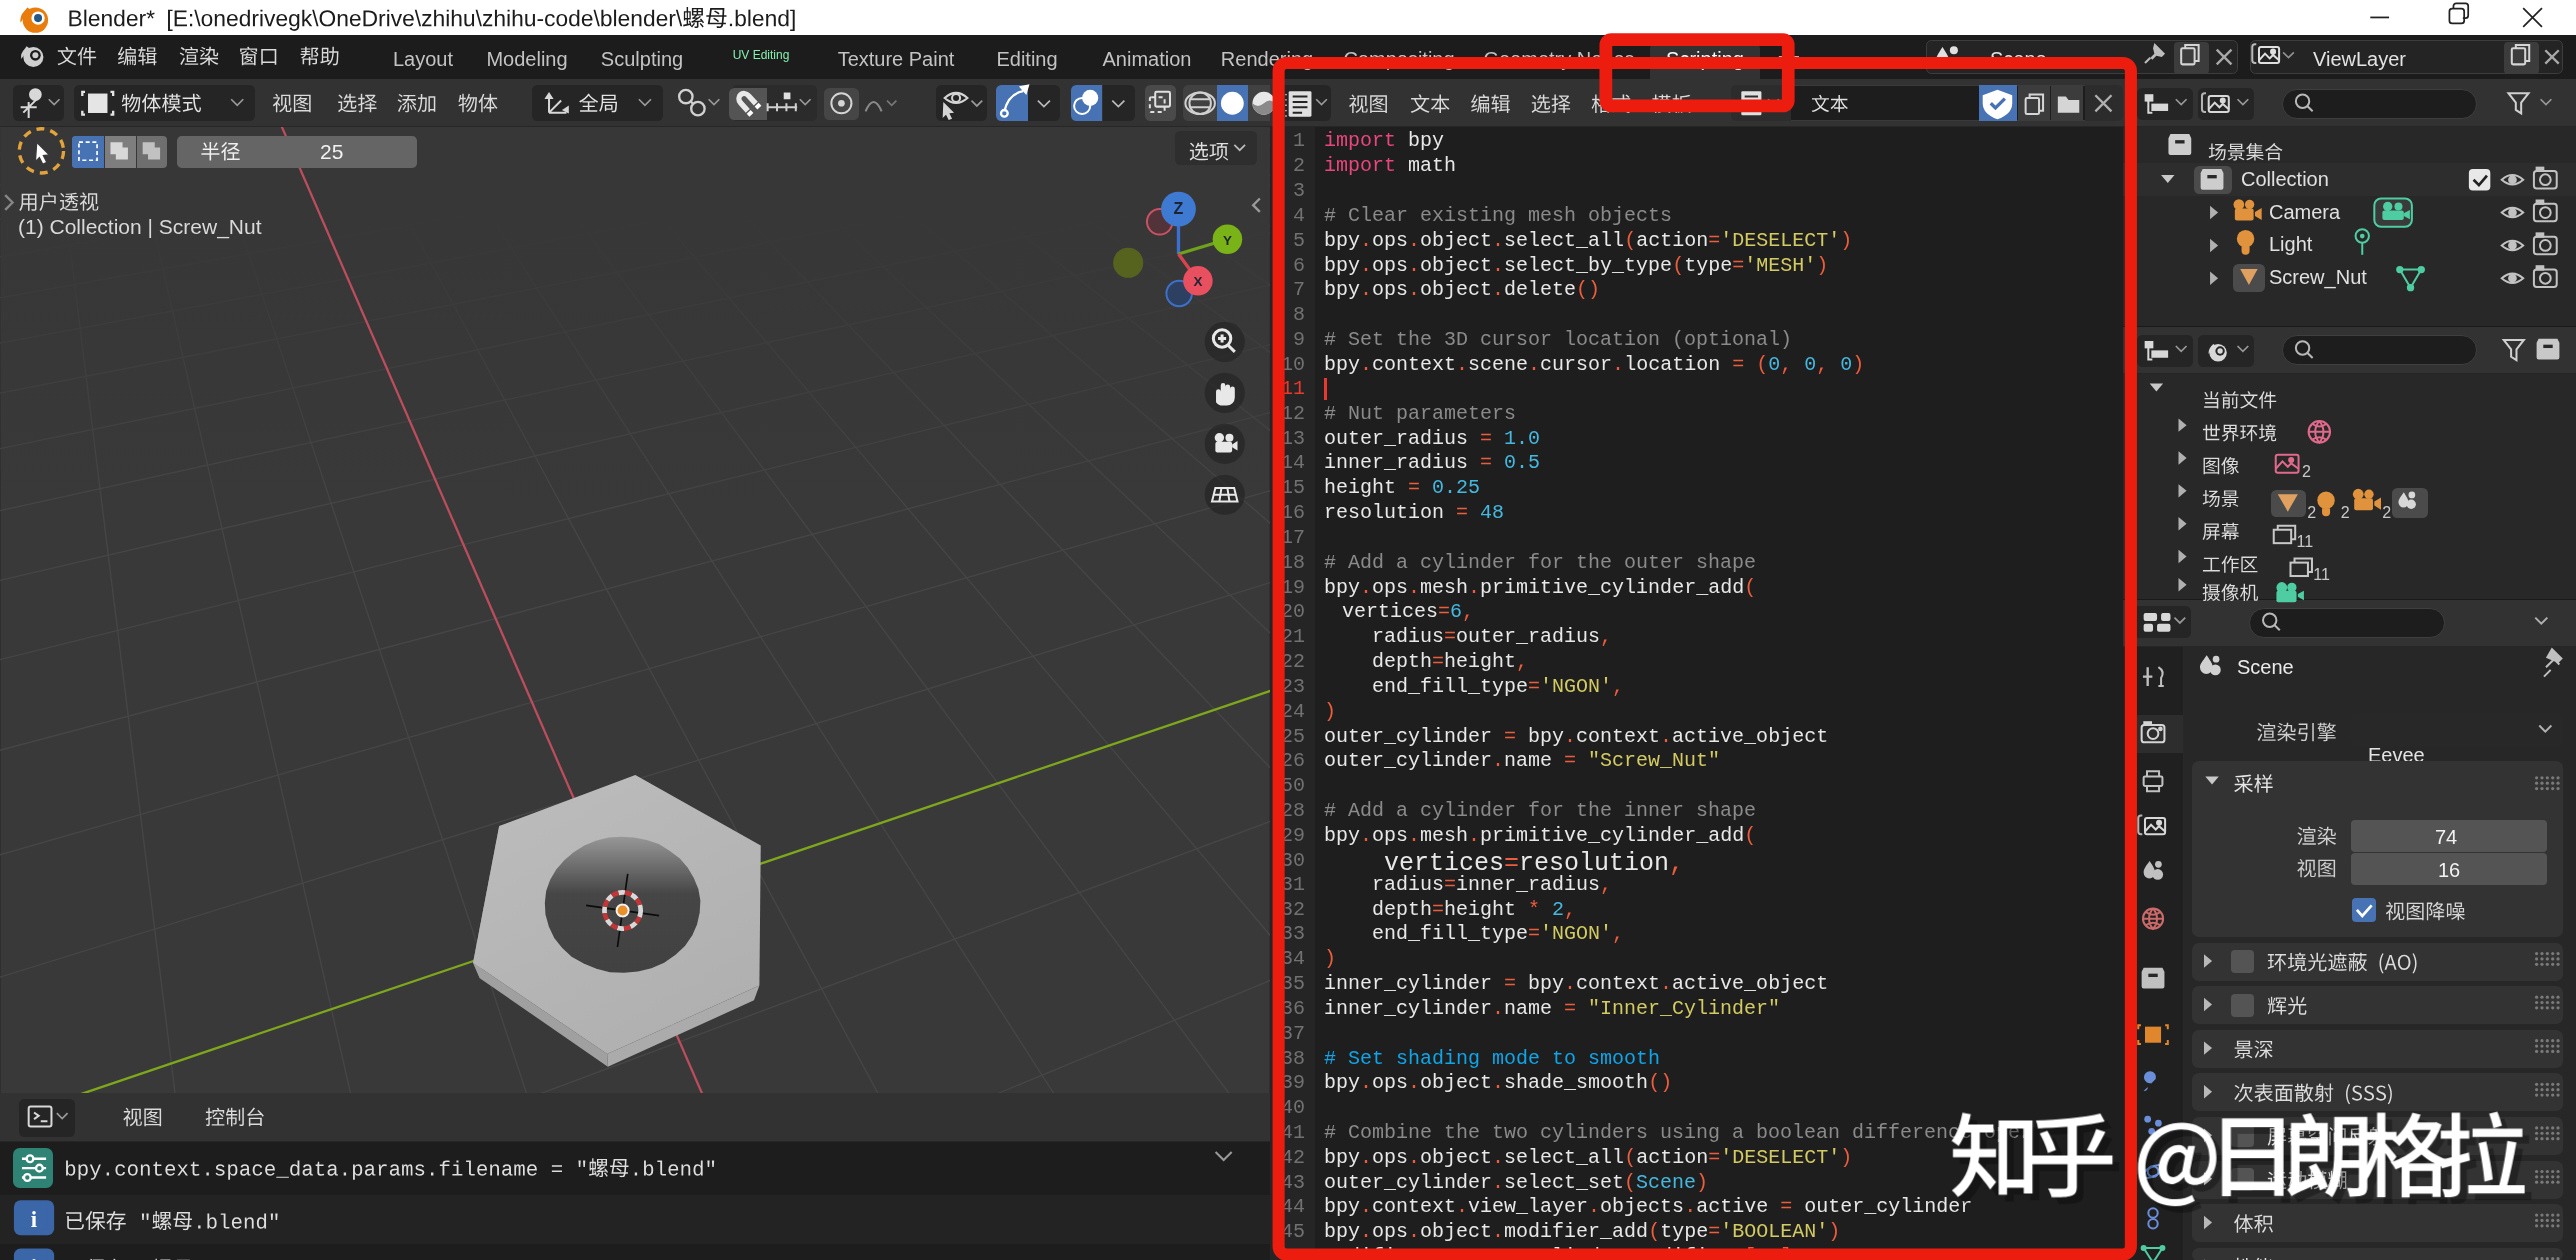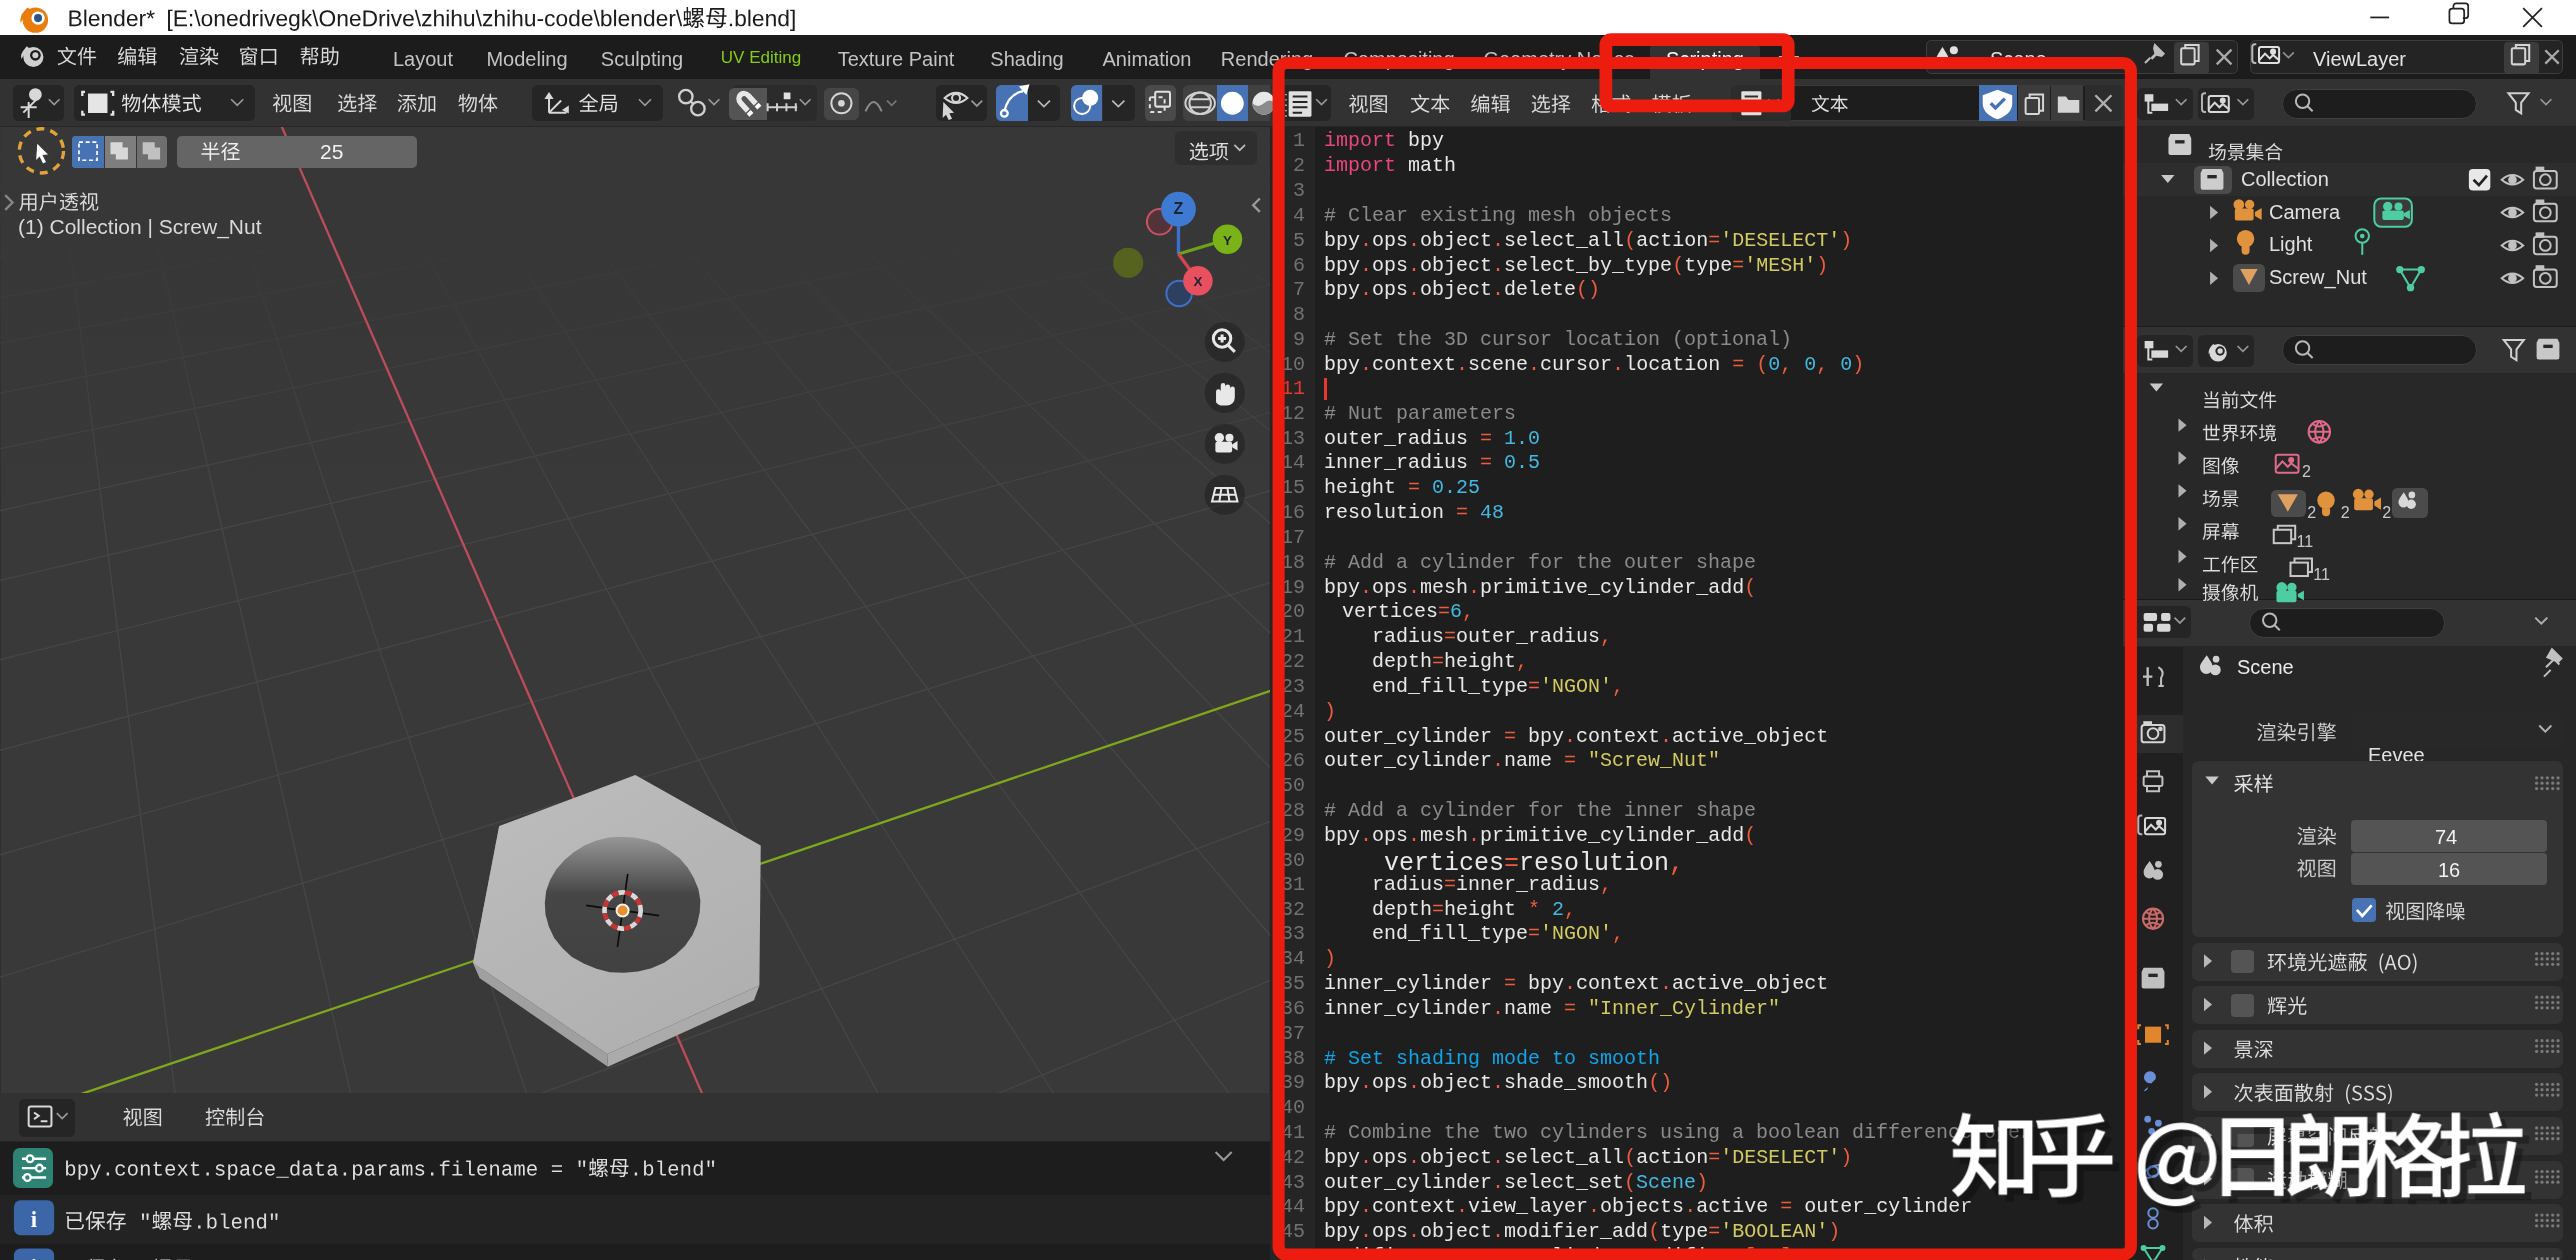--- a/index.html
+++ b/index.html
@@ -2,23 +2,23 @@
 <html style="font-size:10.7px"><head><meta charset="utf-8"><style>
 *{margin:0;padding:0;box-sizing:border-box}
 body{width:2576px;height:1260px;overflow:hidden;position:relative;background:#1d1d1d;font-family:"Liberation Sans",sans-serif}
 .abs{position:absolute}
 </style></head><body>
 <div class="abs" style="left:0px;top:0px;width:2576px;height:35px;background:#fff"></div>
 <div class="abs" style="left:0px;top:35px;width:2576px;height:44px;background:#1c1c1c"></div>
 <span class="abs" style="left:423px;top:48px;transform:translateX(-50%);font-size:20px;color:#c3c3c3">Layout</span>
 <span class="abs" style="left:527px;top:48px;transform:translateX(-50%);font-size:20px;color:#c3c3c3">Modeling</span>
 <span class="abs" style="left:642px;top:48px;transform:translateX(-50%);font-size:20px;color:#c3c3c3">Sculpting</span>
-<span class="abs" style="left:761px;top:48px;transform:translateX(-50%);font-size:17px;color:#84cc16">UV Editing</span>
+<span class="abs" style="left:761px;top:48px;transform:translateX(-50%);font-size:12px;color:#86efac">UV Editing</span>
 <span class="abs" style="left:896px;top:48px;transform:translateX(-50%);font-size:20px;color:#c3c3c3">Texture Paint</span>
-<span class="abs" style="left:1027px;top:48px;transform:translateX(-50%);font-size:20px;color:#c3c3c3">Shading</span>
+<span class="abs" style="left:1027px;top:48px;transform:translateX(-50%);font-size:20px;color:#c3c3c3">Editing</span>
 <span class="abs" style="left:1147px;top:48px;transform:translateX(-50%);font-size:20px;color:#c3c3c3">Animation</span>
 <span class="abs" style="left:1267px;top:48px;transform:translateX(-50%);font-size:20px;color:#c3c3c3">Rendering</span>
 <span class="abs" style="left:1399px;top:48px;transform:translateX(-50%);font-size:20px;color:#c3c3c3">Compositing</span>
 <span class="abs" style="left:1559px;top:48px;transform:translateX(-50%);font-size:20px;color:#c3c3c3">Geometry Nodes</span>
 <div class="abs" style="left:1650px;top:42px;width:110px;height:38px;background:#323232;border-radius:6.7px 6.7px 0 0"></div>
 <span class="abs" style="left:1705px;top:48px;transform:translateX(-50%);font-size:20px;color:#fbfbfb">Scripting</span>
 <div class="abs" style="left:1926px;top:40px;width:312px;height:34px;background:#242424;border:0.7px solid #3d3d3d;border-radius:5.4px"></div>
 <span class="abs" style="left:1990px;top:48px;font-size:20px;color:#e3e3e3">Scene</span>
 <div class="abs" style="left:2174px;top:42px;width:35px;height:32px;background:#3c3c3c;border-radius:4px"></div>
 <div class="abs" style="left:2250px;top:40px;width:313px;height:34px;background:#242424;border:0.7px solid #3d3d3d;border-radius:5.4px"></div>

